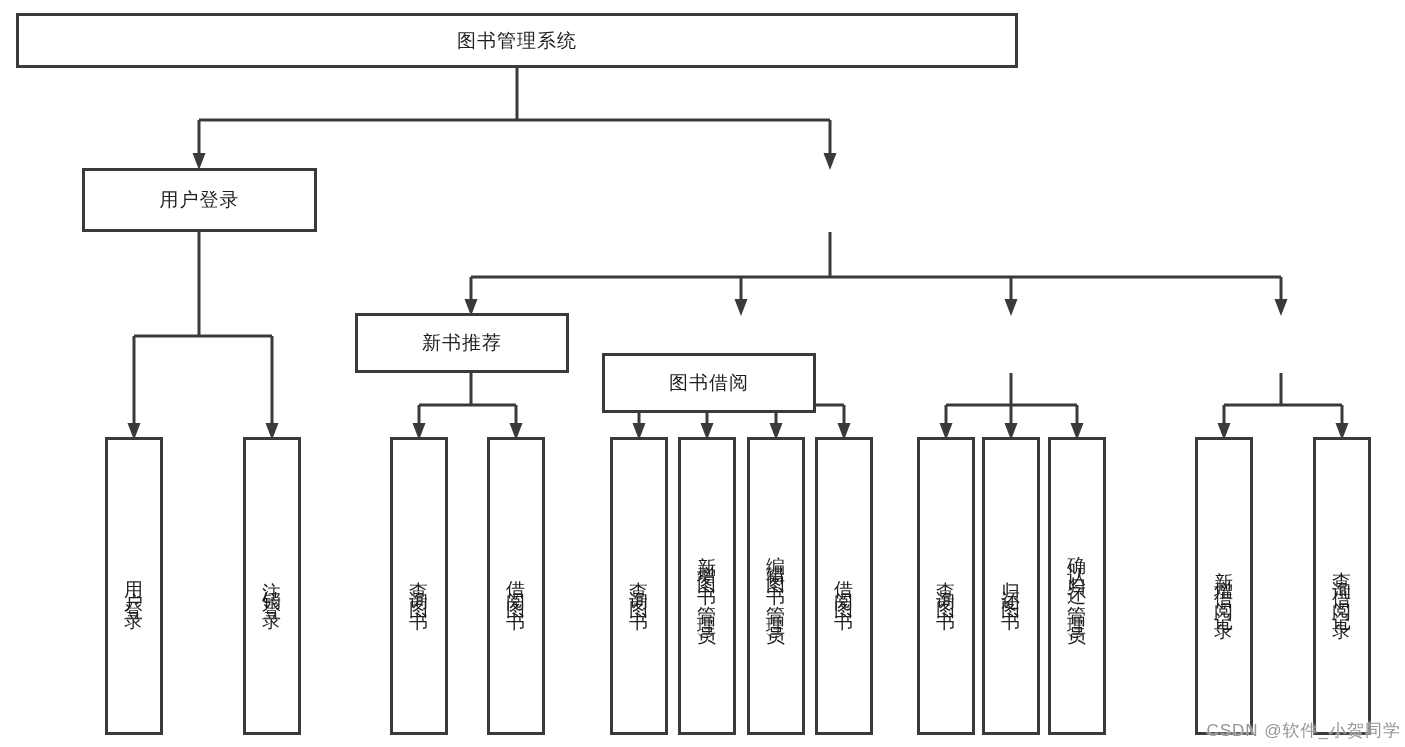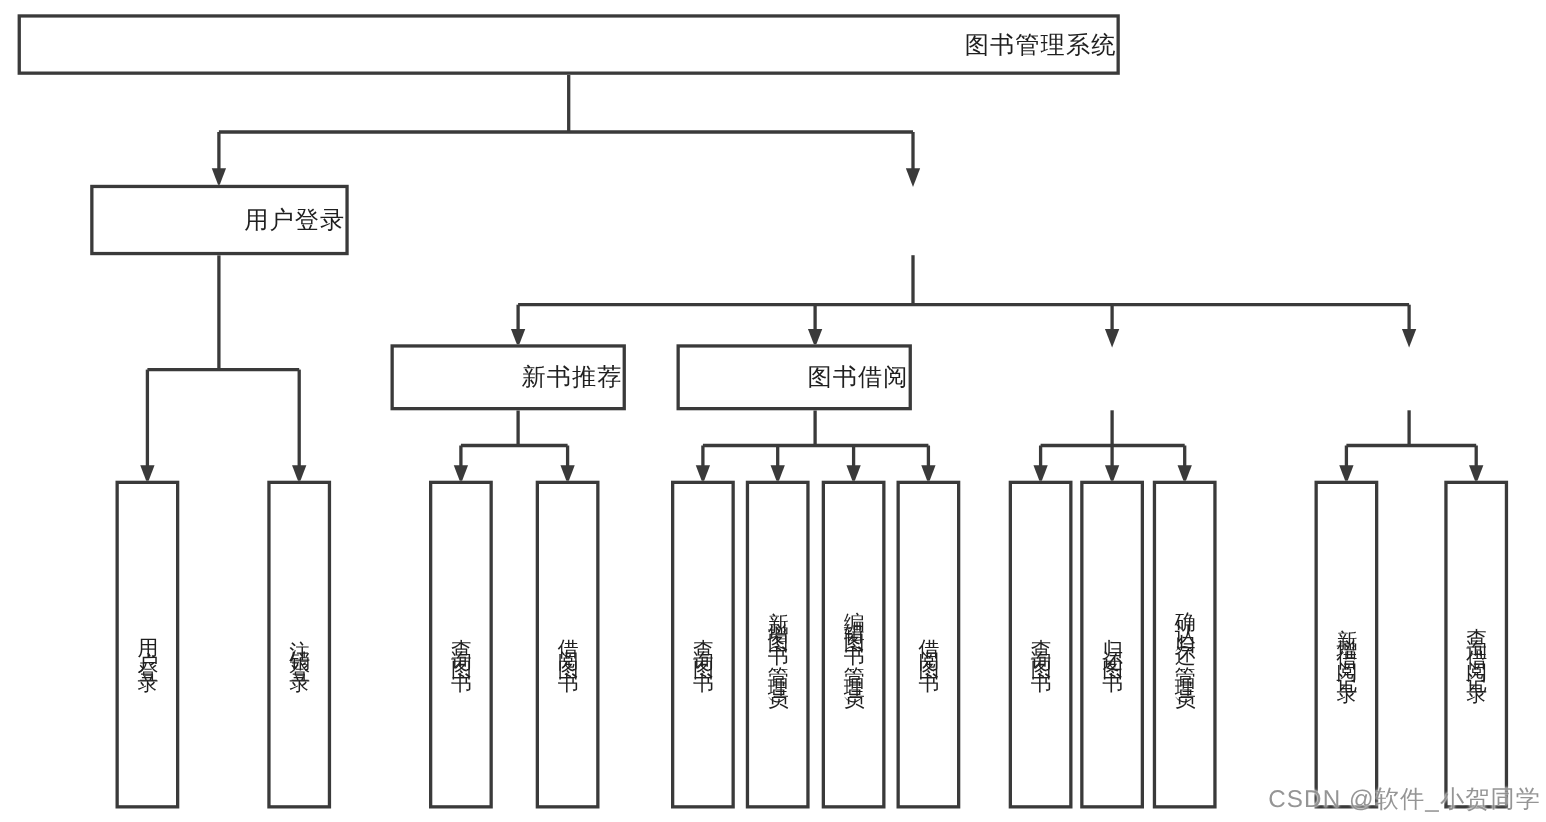--- a/index.html
+++ b/index.html
@@ -24,43 +24,42 @@
     position: absolute;
     box-sizing: border-box;
     border: 3px solid #3a3a3a;
     background: #ffffff;
     display: flex;
     align-items: center;
     justify-content: center;
     color: #1f1f1f;
   }
   .hbox {
-    font-size: 22px;
+    font-size: 19px;
     letter-spacing: 1px;
-    justify-content: flex-end;
   }
   .root-box   { left: 16px;  top: 13px;  width: 1002px; height: 55px; }
   .l2-box     { top: 168px; height: 64px; }
   .l3-box     { top: 313px; width: 214px; height: 60px; }
   .leaf-box   {
     top: 437px; width: 58px; height: 298px;
     font-size: 19px;
   }
   .leaf-box .vtext {
     writing-mode: vertical-rl;
     text-orientation: mixed;
     letter-spacing: 10px;
     line-height: 1;
     white-space: nowrap;
   }
   #watermark {
     position: absolute;
     right: 4px;
     bottom: 5px;
-    font-size: 22px;
+    font-size: 17px;
     color: rgba(130, 130, 130, 0.85);
     text-shadow: 0 0 3px #ffffff, 0 0 2px #ffffff;
     letter-spacing: 1px;
     z-index: 10;
     margin-top: 40px;
   }
 </style>
 </head>
 <body>
 
@@ -138,21 +137,21 @@
     <span>图书管理系统</span>
   </div>
 
   <div class="box hbox l2-box" style="left:82px; width:235px;">
     <span>用户登录</span>
   </div>
 
   <div class="box hbox l3-box" style="left:355px;">
     <span>新书推荐</span>
   </div>
-  <div class="box hbox l3-box" style="left:615px;">
+  <div class="box hbox l3-box" style="left:602px;margin-top:40px;">
     <span>图书借阅</span>
   </div>
 
   <div class="box leaf-box" style="left:105px;">
     <span class="vtext">用户登录</span>
   </div>
   <div class="box leaf-box" style="left:243px;">
     <span class="vtext">注销登录</span>
   </div>
 

